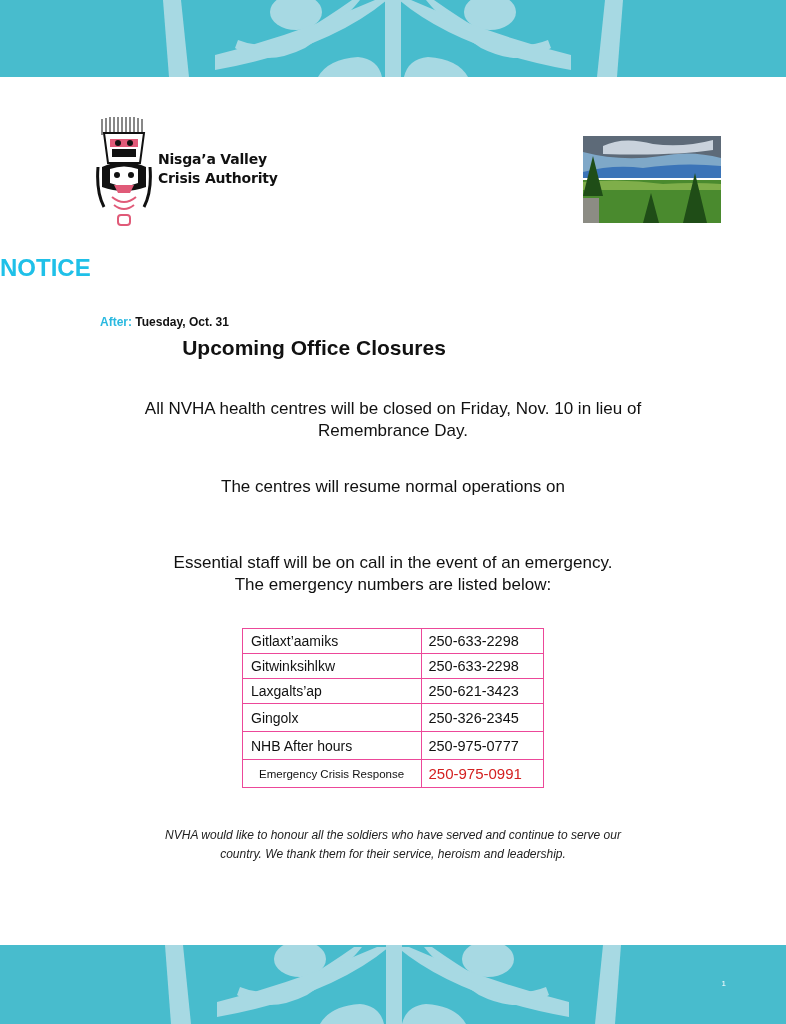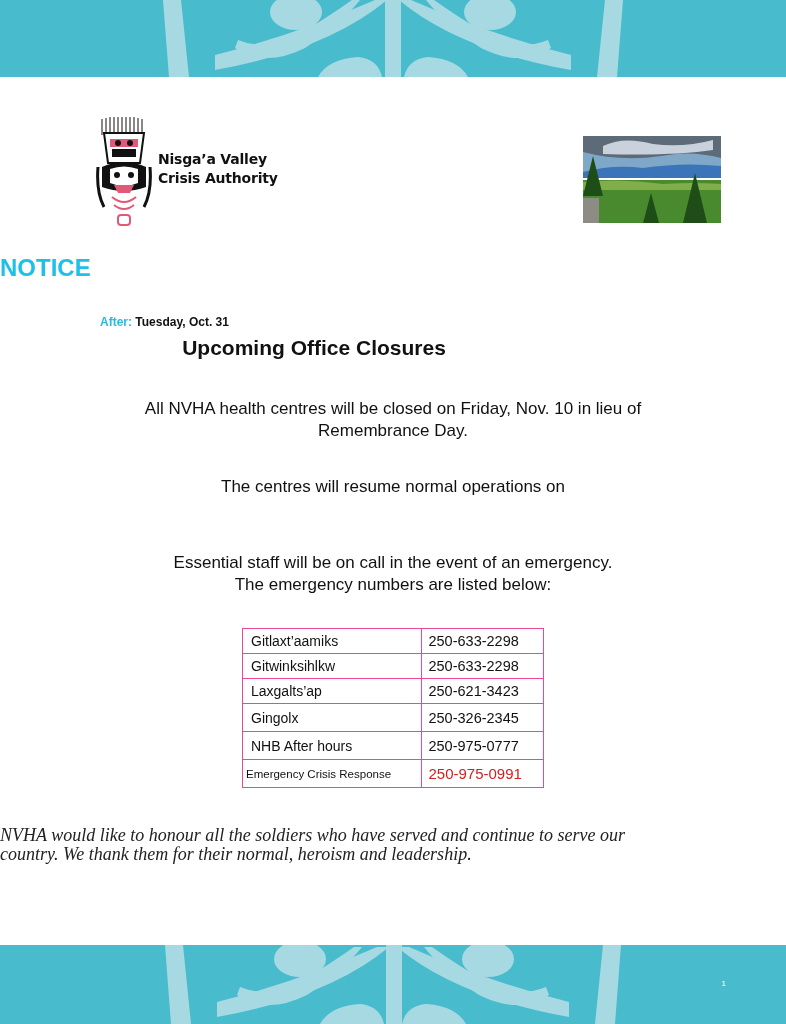--- a/index.html
+++ b/index.html
@@ -29,24 +29,24 @@
   .para { position: absolute; left: 0; width: 786px; text-align: center; font-size: 17px; line-height: 22px; color: #111; }
   .p1 { top: 398px; }
   .p2 { top: 476px; }
   .p3 { top: 552px; }
 
   table.contacts { position: absolute; left: 242px; top: 628px; border-collapse: collapse; width: 302px; }
   table.contacts td { border: 1px solid #ec4899; font-size: 14px; color: #111; padding: 0 8px; height: 25px; }
   table.contacts td.name { width: 180px; }
   table.contacts td.phone { width: 122px; padding-left: 6px; font-size: 14.5px; }
   table.contacts tr.tall td { height: 28px; }
-  table.contacts td.small { font-size: 11.5px; padding-left: 3px; }
+  table.contacts td.small { font-size: 11.5px; padding-left: 16px; }
   table.contacts td.red { color: #d42020; font-size: 15px; }
 
-  .closing { position: absolute; top: 826px; left: 0; width: 786px; font-style: italic; font-size: 18px; line-height: 19px; color: #222; font-family: Liberation Serif, serif; }
+  .closing { position: absolute; top: 826px; left: 0; width: 786px; text-align: center; font-style: italic; font-size: 12px; line-height: 19px; color: #222; }
 </style>
 </head>
 <body>
 
 <div class="banner top">
   <svg width="786" height="77" viewBox="0 0 786 77">
     <g fill="#a7d9e3">
       <path d="M163 0 h18 l8 77 h-20 z"></path>
       <path d="M605 0 h18 l-6 77 h-20 z"></path>
       <ellipse cx="296" cy="12" rx="26" ry="18"></ellipse>
@@ -145,21 +145,21 @@
     </tr>
     <tr class="tall">
       <td class="name small">Emergency Crisis Response</td>
       <td class="phone red">250-975-0991</td>
     </tr>
   </tbody>
 </table>
 
 <div class="closing">
   <div>NVHA would like to honour all the soldiers who have served and continue to serve our</div>
-  <div>country. We thank them for their normal, heroism and leadership.</div>
+  <div>country. We thank them for their service, heroism and leadership.</div>
 </div>
 
 <div class="banner bottom">
   <svg width="786" height="79" viewBox="0 0 786 79">
     <g fill="#a7d9e3">
       <path d="M165 0 h18 l8 79 h-20 z"></path>
       <path d="M603 0 h18 l-6 79 h-20 z"></path>
       <ellipse cx="300" cy="14" rx="26" ry="18"></ellipse>
       <ellipse cx="488" cy="14" rx="26" ry="18"></ellipse>
       <path d="M240 42 q30 12 60 -5 q30 -18 54 -35 h8 q-20 25 -55 48 q-40 20 -70 0 z"></path>

